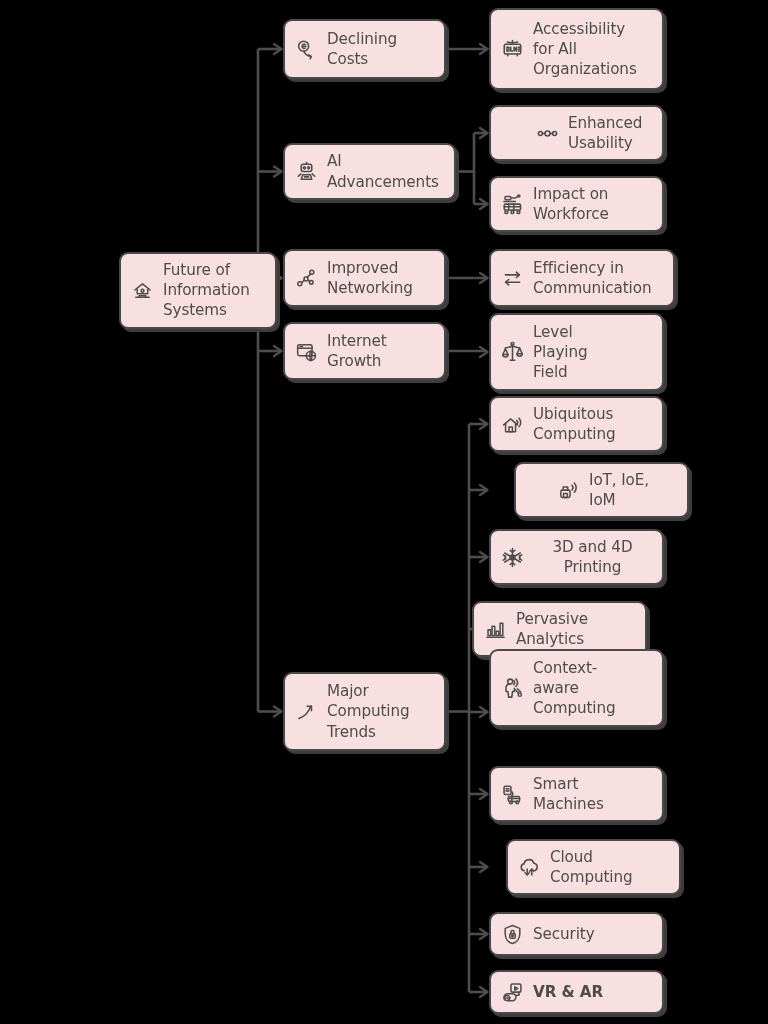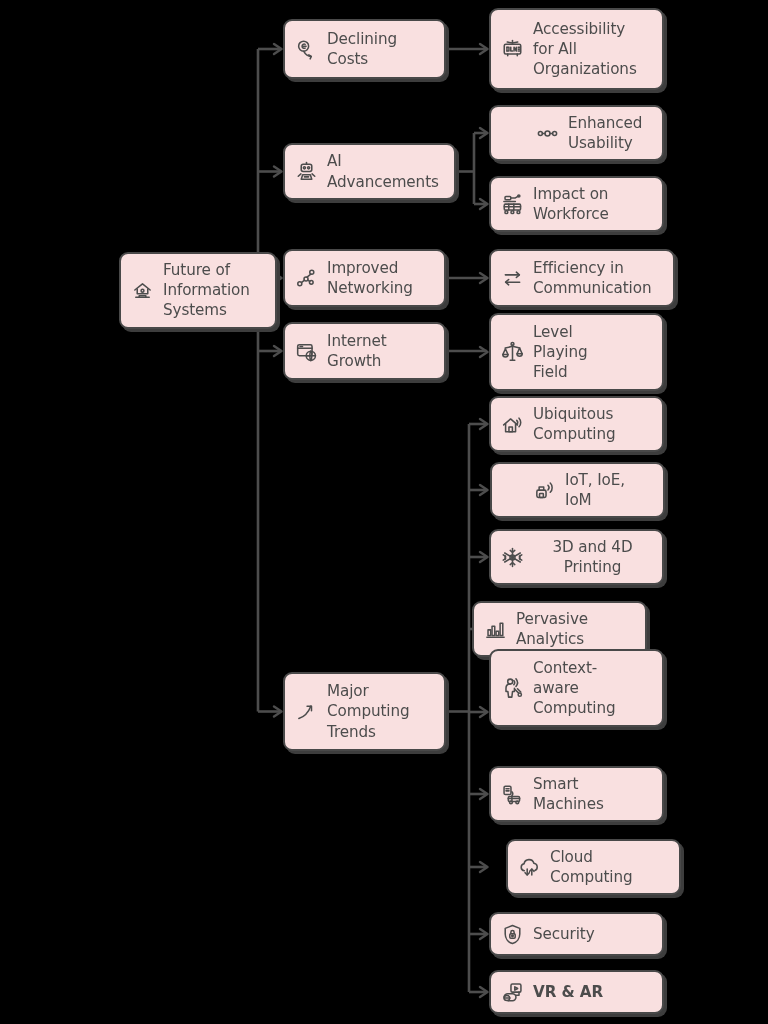--- a/index.html
+++ b/index.html
@@ -292,21 +292,21 @@
           <path d="M2.8 12.4 10 6.2l7.2 6.2"></path>
           <path d="M4.8 11.2v8.4h10.4v-8.4"></path>
           <rect x="8.3" y="14.6" width="3.6" height="5"></rect>
           <path d="M16.4 7.6a3.4 3.4 0 0 1 0 4.6"></path>
           <path d="M18.8 5.4a6.6 6.6 0 0 1 0 9"></path>
         </svg>
       </span>
       <span class="lbl">Ubiquitous
 Computing</span>
     </div>
-    <div class="node" style="left: 490px; top: 462px; width: 175px; min-height: 56px; padding-left: 40px;">
+    <div class="node" style="left: 514px; top: 462px; width: 175px; min-height: 56px; padding-left: 40px;">
       <span class="ico">
         <svg viewBox="0 0 24 24">
           <rect x="4" y="11.6" width="9.6" height="7.6" rx="1.6"></rect>
           <path d="M6.4 11.6V8.4h4.8v3.2"></path>
           <rect x="6.8" y="15.2" width="4" height="4" rx="0.7"></rect>
           <path d="M15.6 6.6a3.4 3.4 0 0 1 0 4.8"></path>
           <path d="M18 4.2a6.8 6.8 0 0 1 0 9.6"></path>
         </svg>
       </span>
       <span class="lbl">IoT, IoE,

